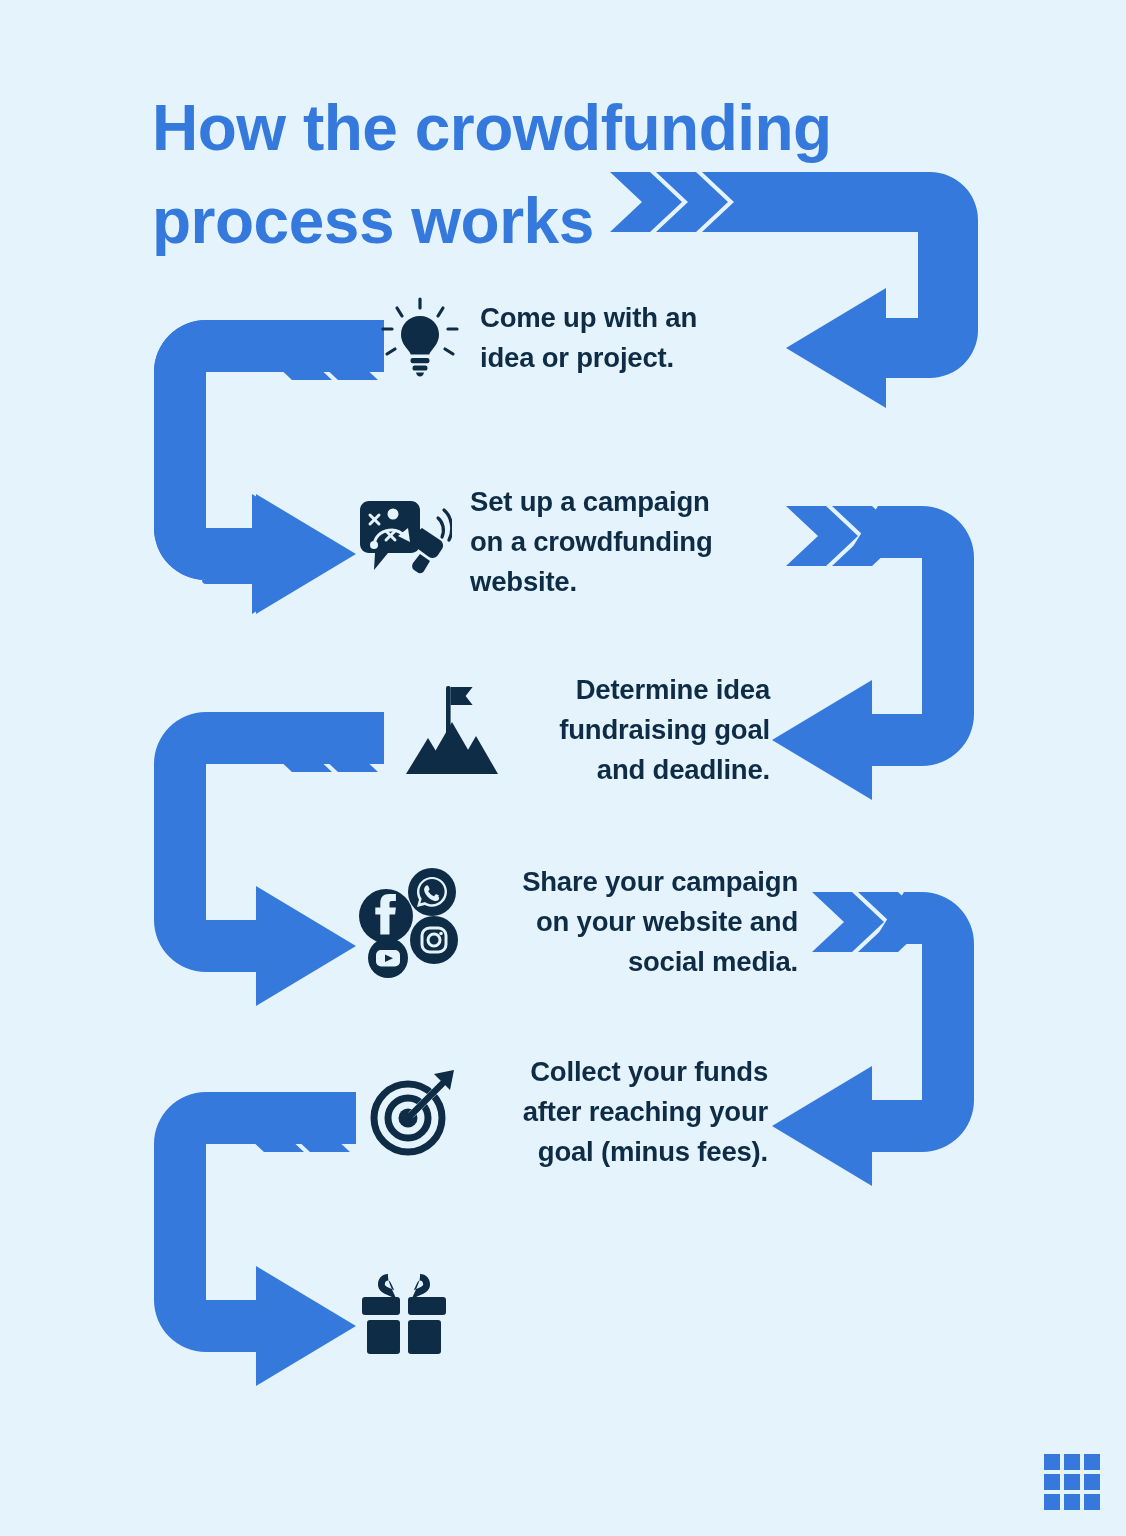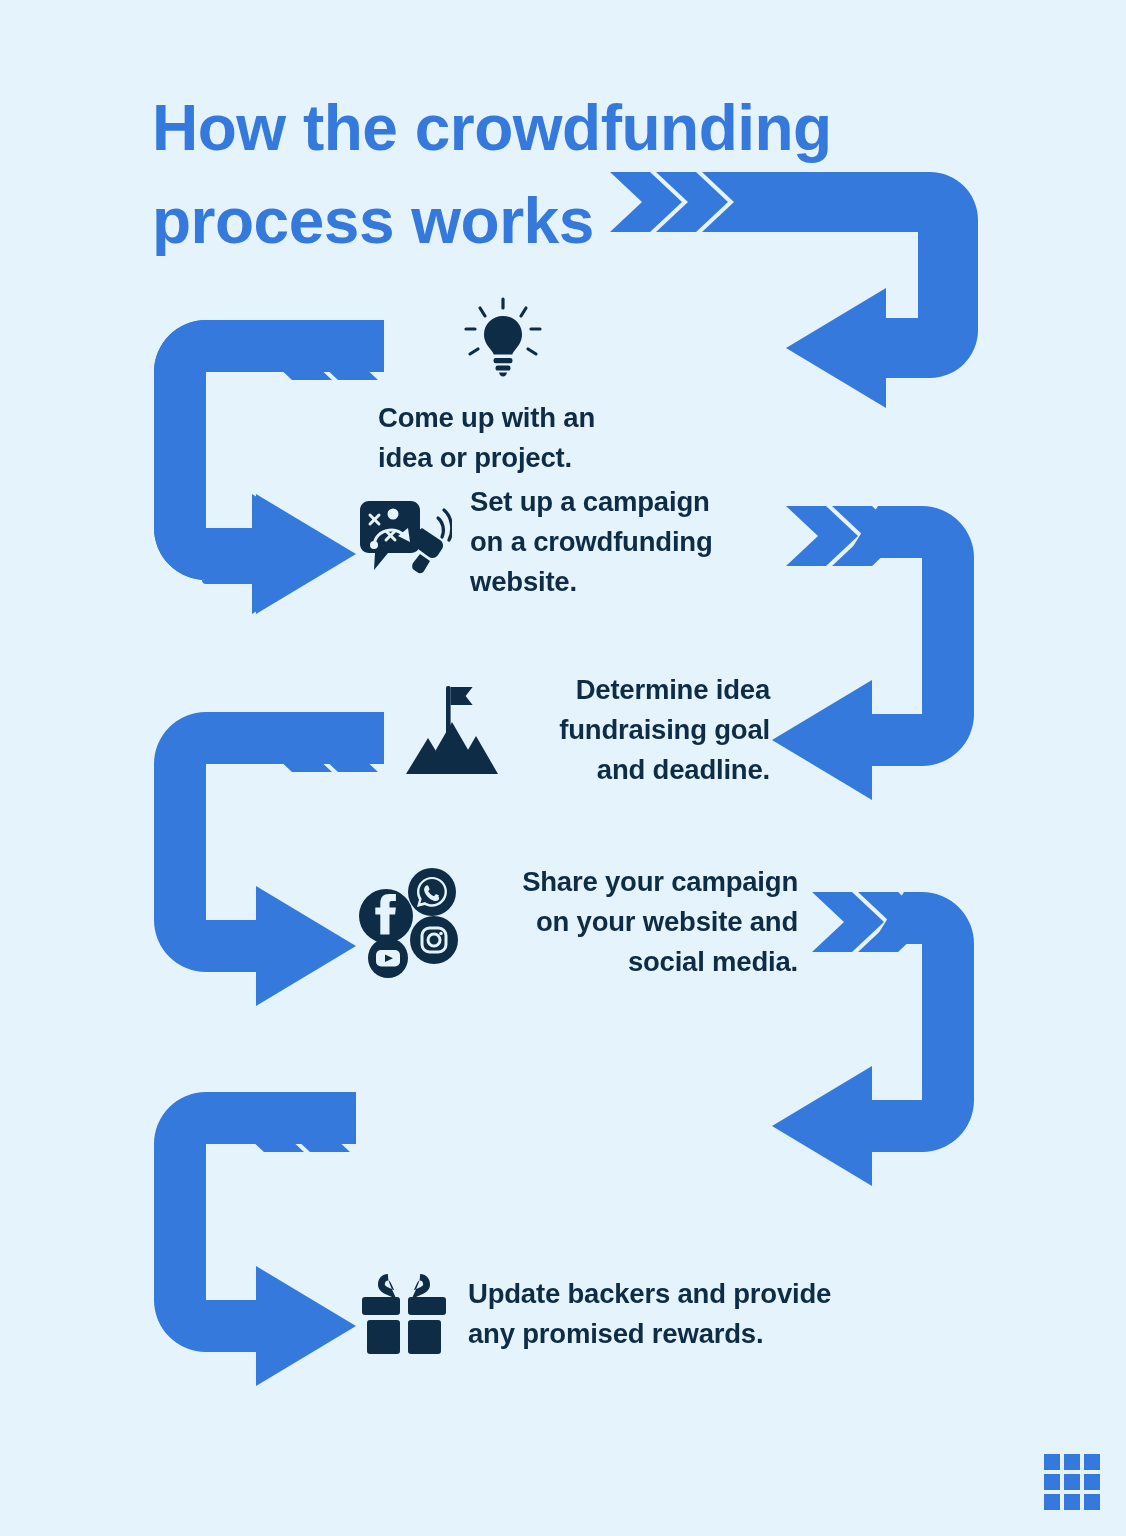--- a/index.html
+++ b/index.html
@@ -46,21 +46,21 @@
     font-size:27.5px;
     font-weight:bold;
     line-height:1.46;
     color:#0e2c45;
     white-space:pre-line;
     letter-spacing:-0.2px;
   }
   .step-text.right{text-align:right;}
 
   
-  #step-1{left:378px;top:296px;flex-direction:column;}
+  #step-1{left:378px;top:296px;}
   #step-2{left:352px;top:482px;}
   #step-3{left:404px;top:670px;}
   #step-4{left:356px;top:862px;}
   #step-5{left:366px;top:1052px;}
   #step-6{left:358px;top:1268px;}
 
   #step-1 .step-text{width:250px;}
   #step-2 .step-text{width:282px;}
   #step-3 .step-text{width:252px;text-align:right;}
   #step-4 .step-text{width:318px;text-align:right;}
@@ -258,36 +258,55 @@
           <rect x="20" y="84" width="24" height="16.5" rx="5" fill="#e4f3fc"></rect>
           <polygon points="29,88.5 37,92.3 29,96" fill="#0e2c45"></polygon>
         </g>
       </svg>
     </div>
     <div class="step-text">Share your campaign
 on your website and
 social media.</div>
   </div>
 
+  <div class="step" id="step-5">
+    <div class="step-icon">
+      <svg width="96" height="96" viewBox="0 0 96 96">
+        <g fill="none" stroke="#0e2c45" stroke-width="7">
+          <circle cx="42" cy="54" r="34"></circle>
+          <circle cx="42" cy="54" r="20"></circle>
+        </g>
+        <circle cx="42" cy="54" r="9.5" fill="#0e2c45"></circle>
+        <g stroke="#e4f3fc" stroke-width="7" stroke-linecap="round">
+          <line x1="46" y1="50" x2="74" y2="22"></line>
+        </g>
+        <g stroke="#0e2c45" stroke-width="6.5" stroke-linecap="round">
+          <line x1="44" y1="52" x2="76" y2="20"></line>
+        </g>
+        <polygon points="68,10 88,6 84,26 76,18" fill="#0e2c45"></polygon>
+      </svg>
+    </div>
+    <div class="step-text right">Collect your funds
+after reaching your
+goal (minus fees).</div>
+  </div>
 
   <div class="step" id="step-6">
     <div class="step-icon">
       <svg width="92" height="92" viewBox="0 0 92 92">
         <g fill="#0e2c45">
           <path d="M30 6c-6 0-10 4.6-10 10.4 0 4.6 3.4 8 8.4 10.2l10 4.4-4.6-10C31.6 15.6 30 11.8 30 8.4zM26.8 16.4c0-2.2 1.4-3.8 3.4-3.8 1.2 0 2.2 1.2 3.4 4l2.6 5.6-5.2-2.4c-2.8-1.4-4.2-2.4-4.2-3.4z"></path>
           <path d="M62 6c6 0 10 4.6 10 10.4 0 4.6-3.4 8-8.4 10.2l-10 4.4 4.6-10c2.2-5.4 3.8-9.2 3.8-12.6zm3.2 10.4c0-2.2-1.4-3.8-3.4-3.8-1.2 0-2.2 1.2-3.4 4l-2.6 5.6 5.2-2.4c2.8-1.4 4.2-2.4 4.2-3.4z"></path>
           <rect x="4" y="29" width="38" height="18" rx="3"></rect>
           <rect x="50" y="29" width="38" height="18" rx="3"></rect>
           <rect x="9" y="52" width="33" height="34" rx="3"></rect>
           <rect x="50" y="52" width="33" height="34" rx="3"></rect>
         </g>
       </svg>
     </div>
-    <div class="step-text">Update backers and provide
-any promised rewards.</div>
   </div>
 
   <div class="grid-logo">
     <span></span>
     <span></span>
     <span></span>
     <span></span>
     <span></span>
     <span></span>
     <span></span>

